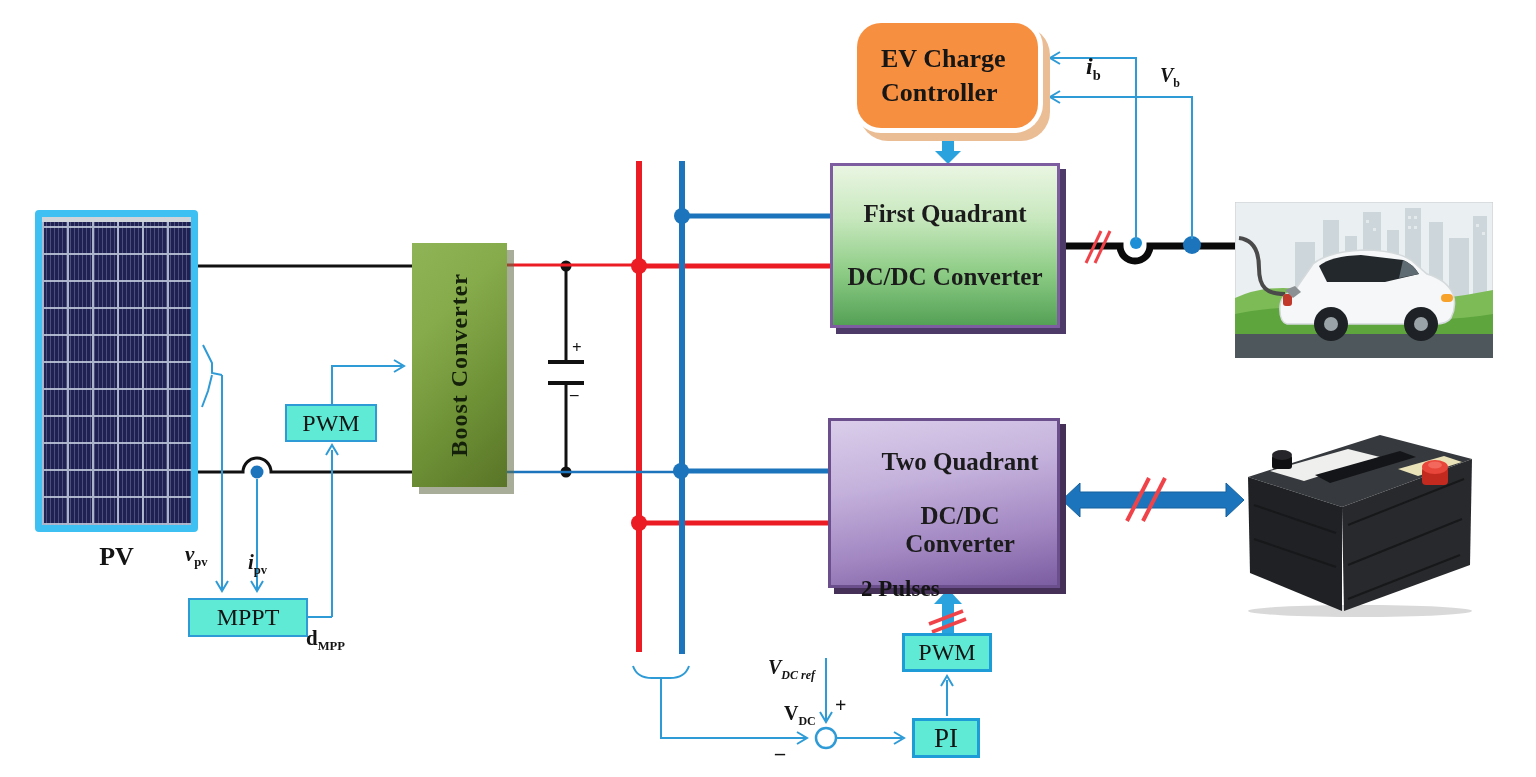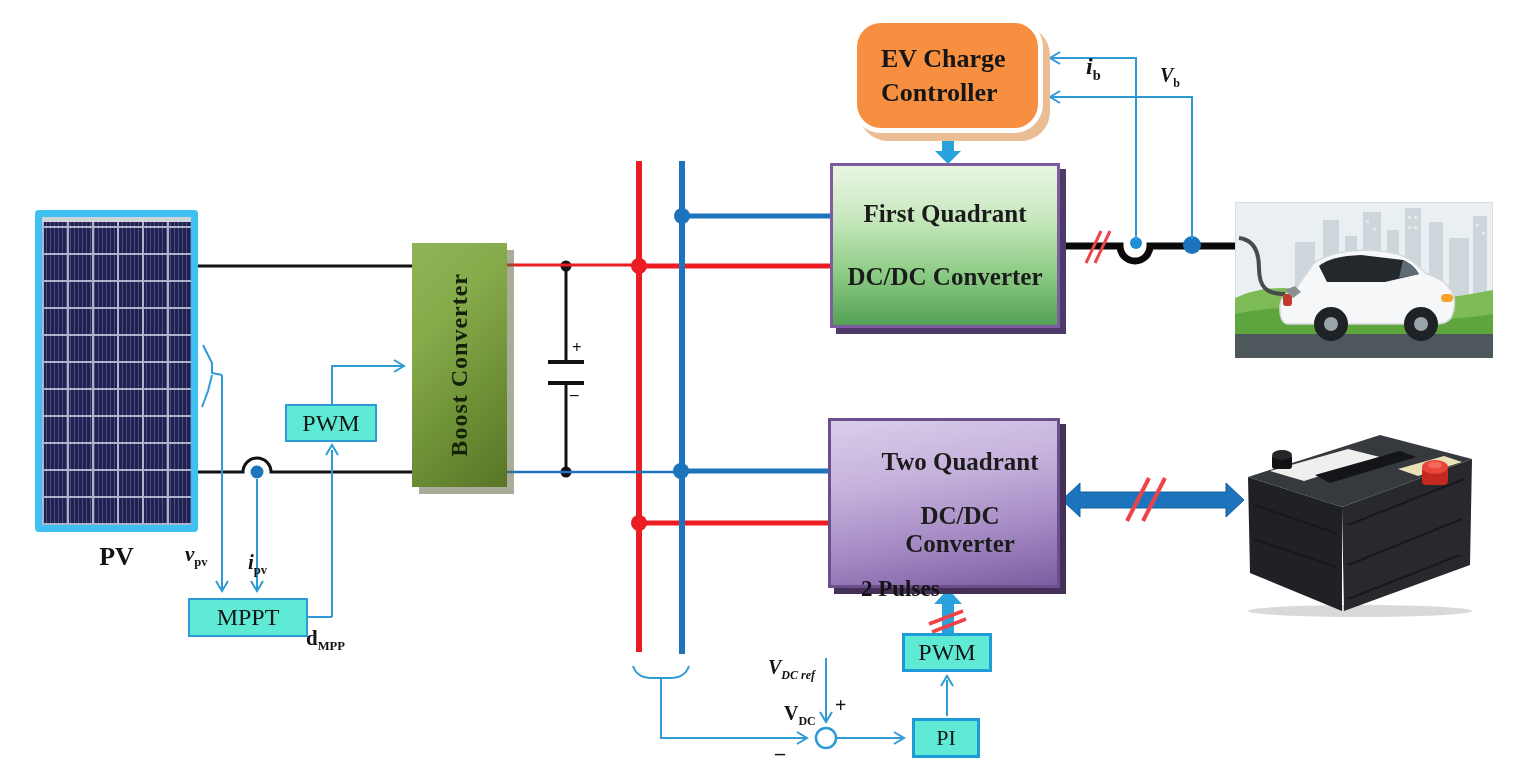--- a/index.html
+++ b/index.html
@@ -172,21 +172,21 @@
     </div>
 
   <div class="abs blk ctlbox" style="left:285px;top:404px;width:92px;height:38px;">
       <span>PWM</span>
     </div>
 
   <div class="abs blk ctlbox thick" style="left:902px;top:633px;width:90px;height:39px;">
       <span>PWM</span>
     </div>
 
-  <div class="abs blk ctlbox thick" style="left:912px;top:718px;width:68px;height:40px;font-size:22px;">
+  <div class="abs blk ctlbox thick" style="left:912px;top:718px;width:68px;height:40px;font-size:27px;">
       <span>PI</span>
     </div>
 
   <div class="abs lbl" style="left:35px;top:542px;width:163px;text-align:center;font-size:26px;"><span>PV</span></div>
 
   <div class="abs lbl" style="left:185px;top:542px;font-size:21px;">
     <i>v</i><sub>pv</sub></div>
 
   <div class="abs lbl" style="left:248px;top:550px;font-size:21px;font-family:Liberation Serif, serif;">
     <i>i</i><sub>pv</sub></div>

